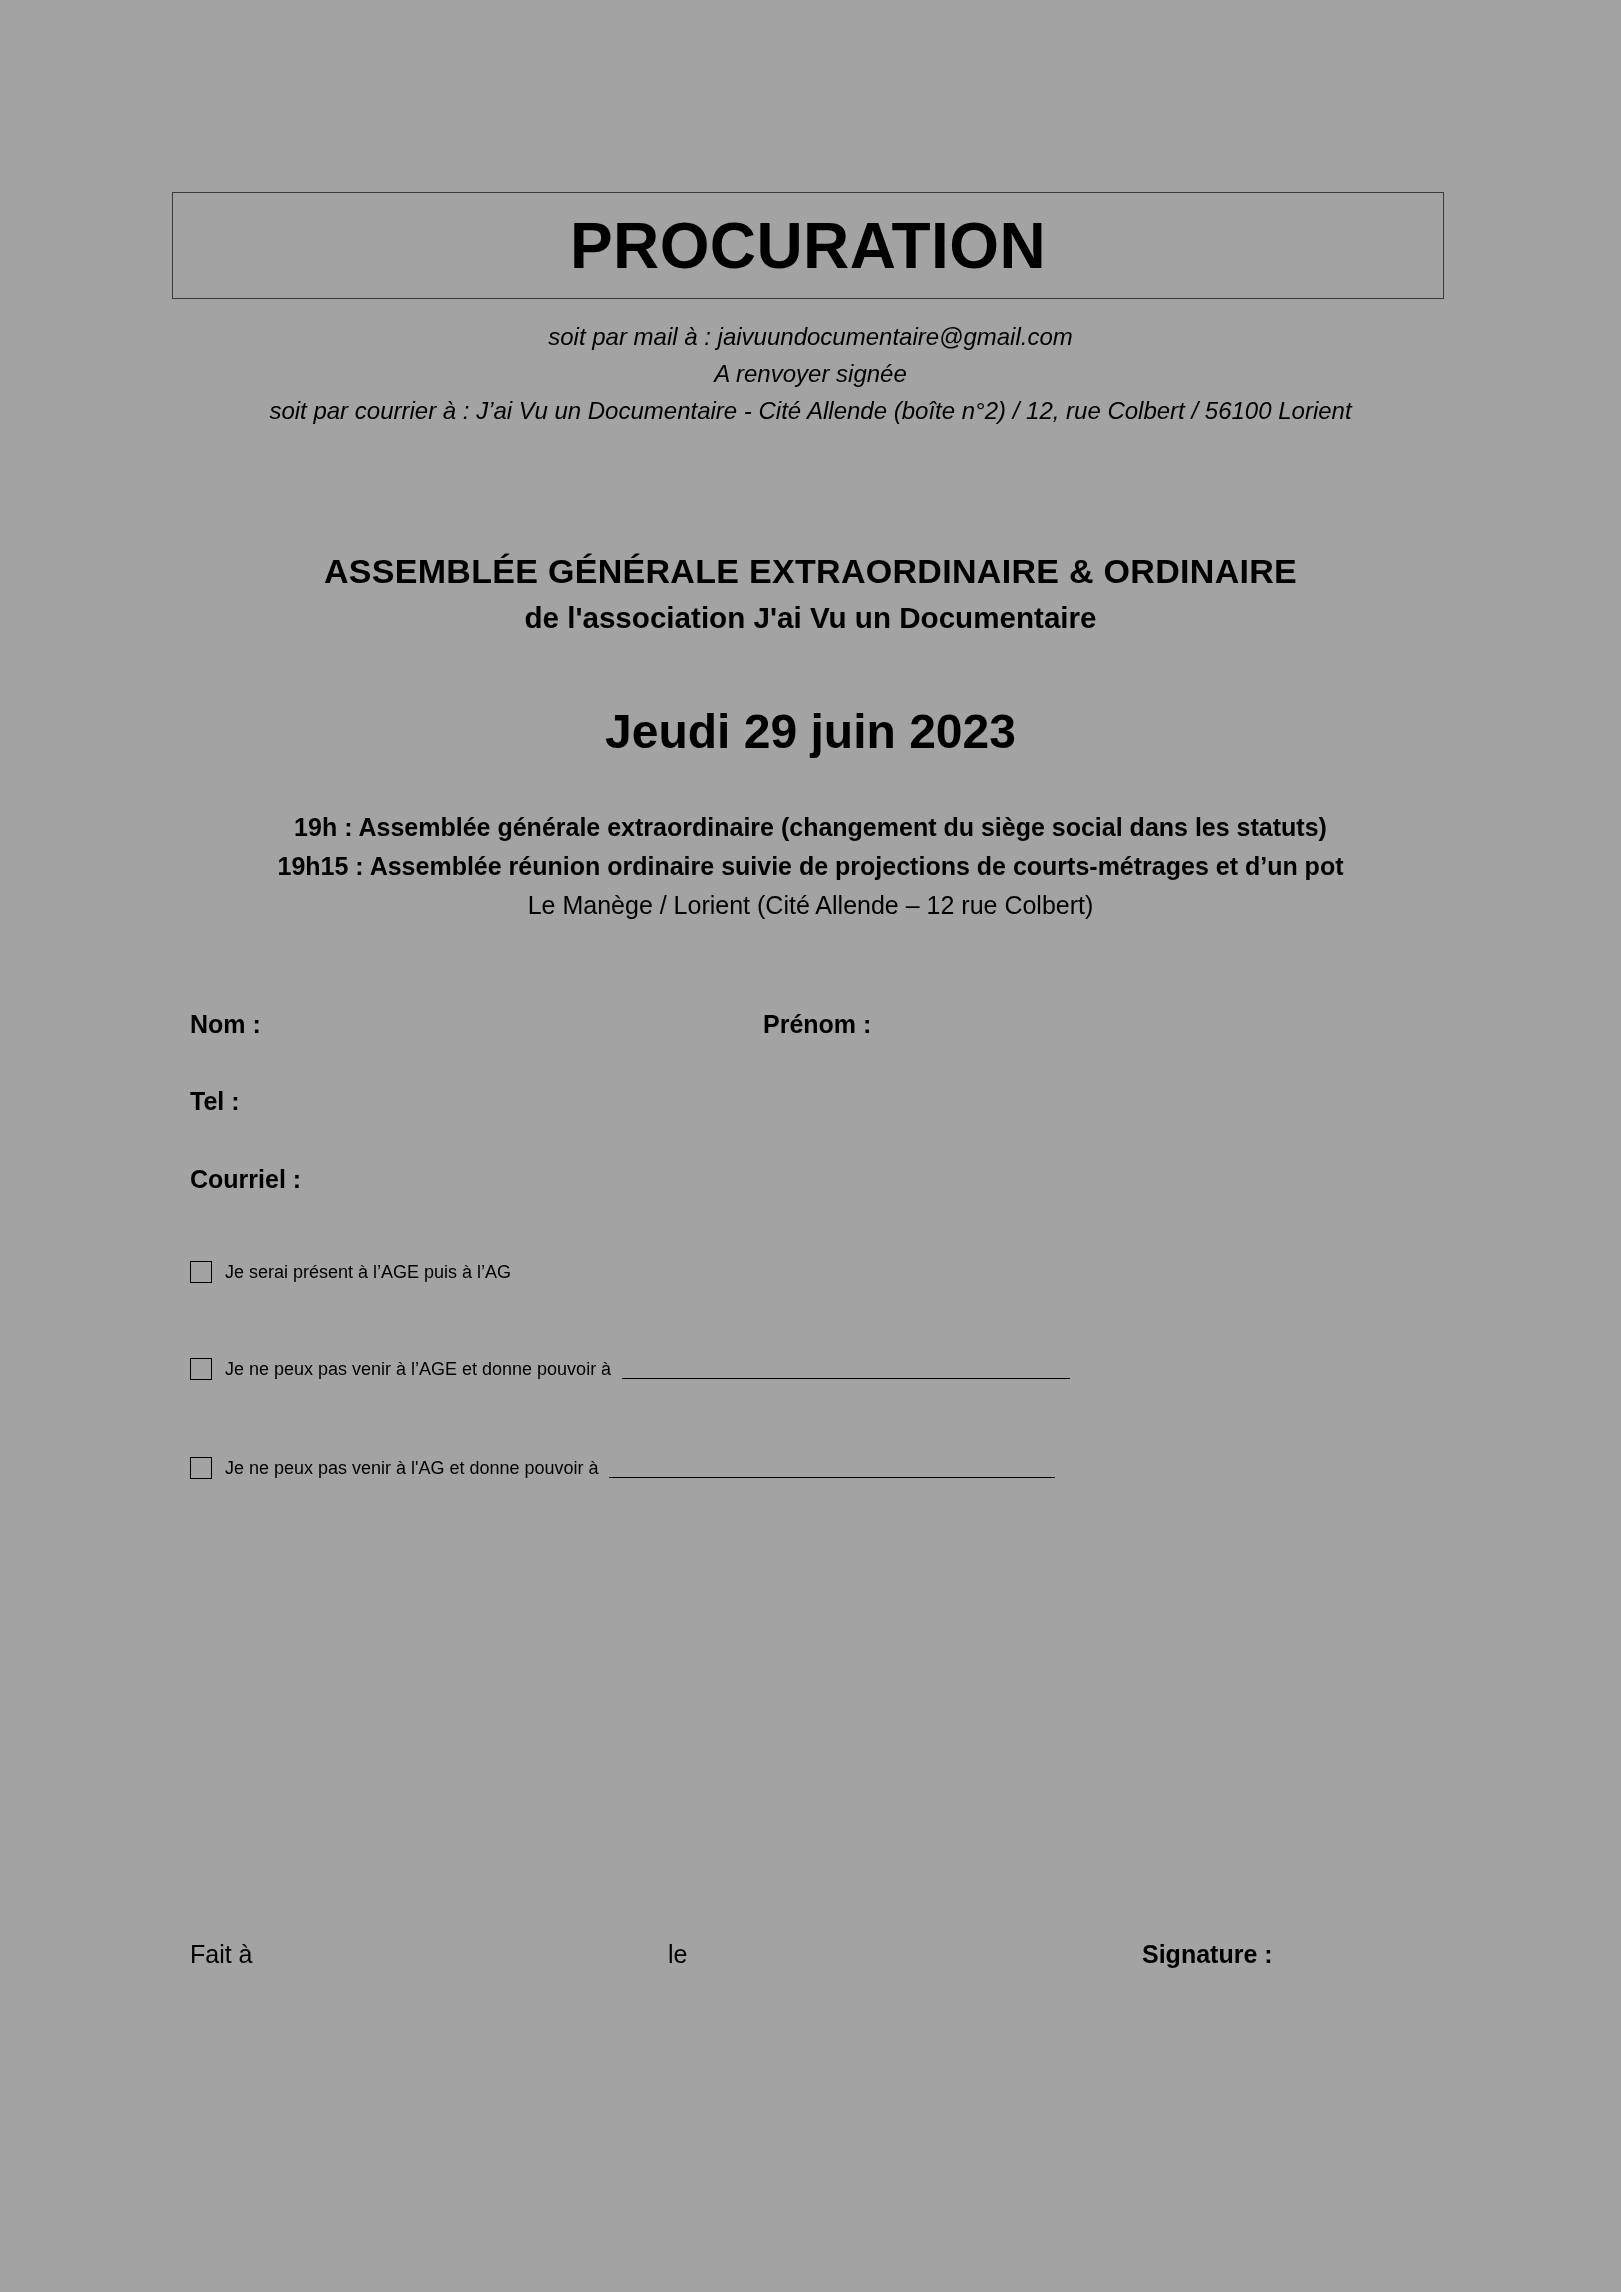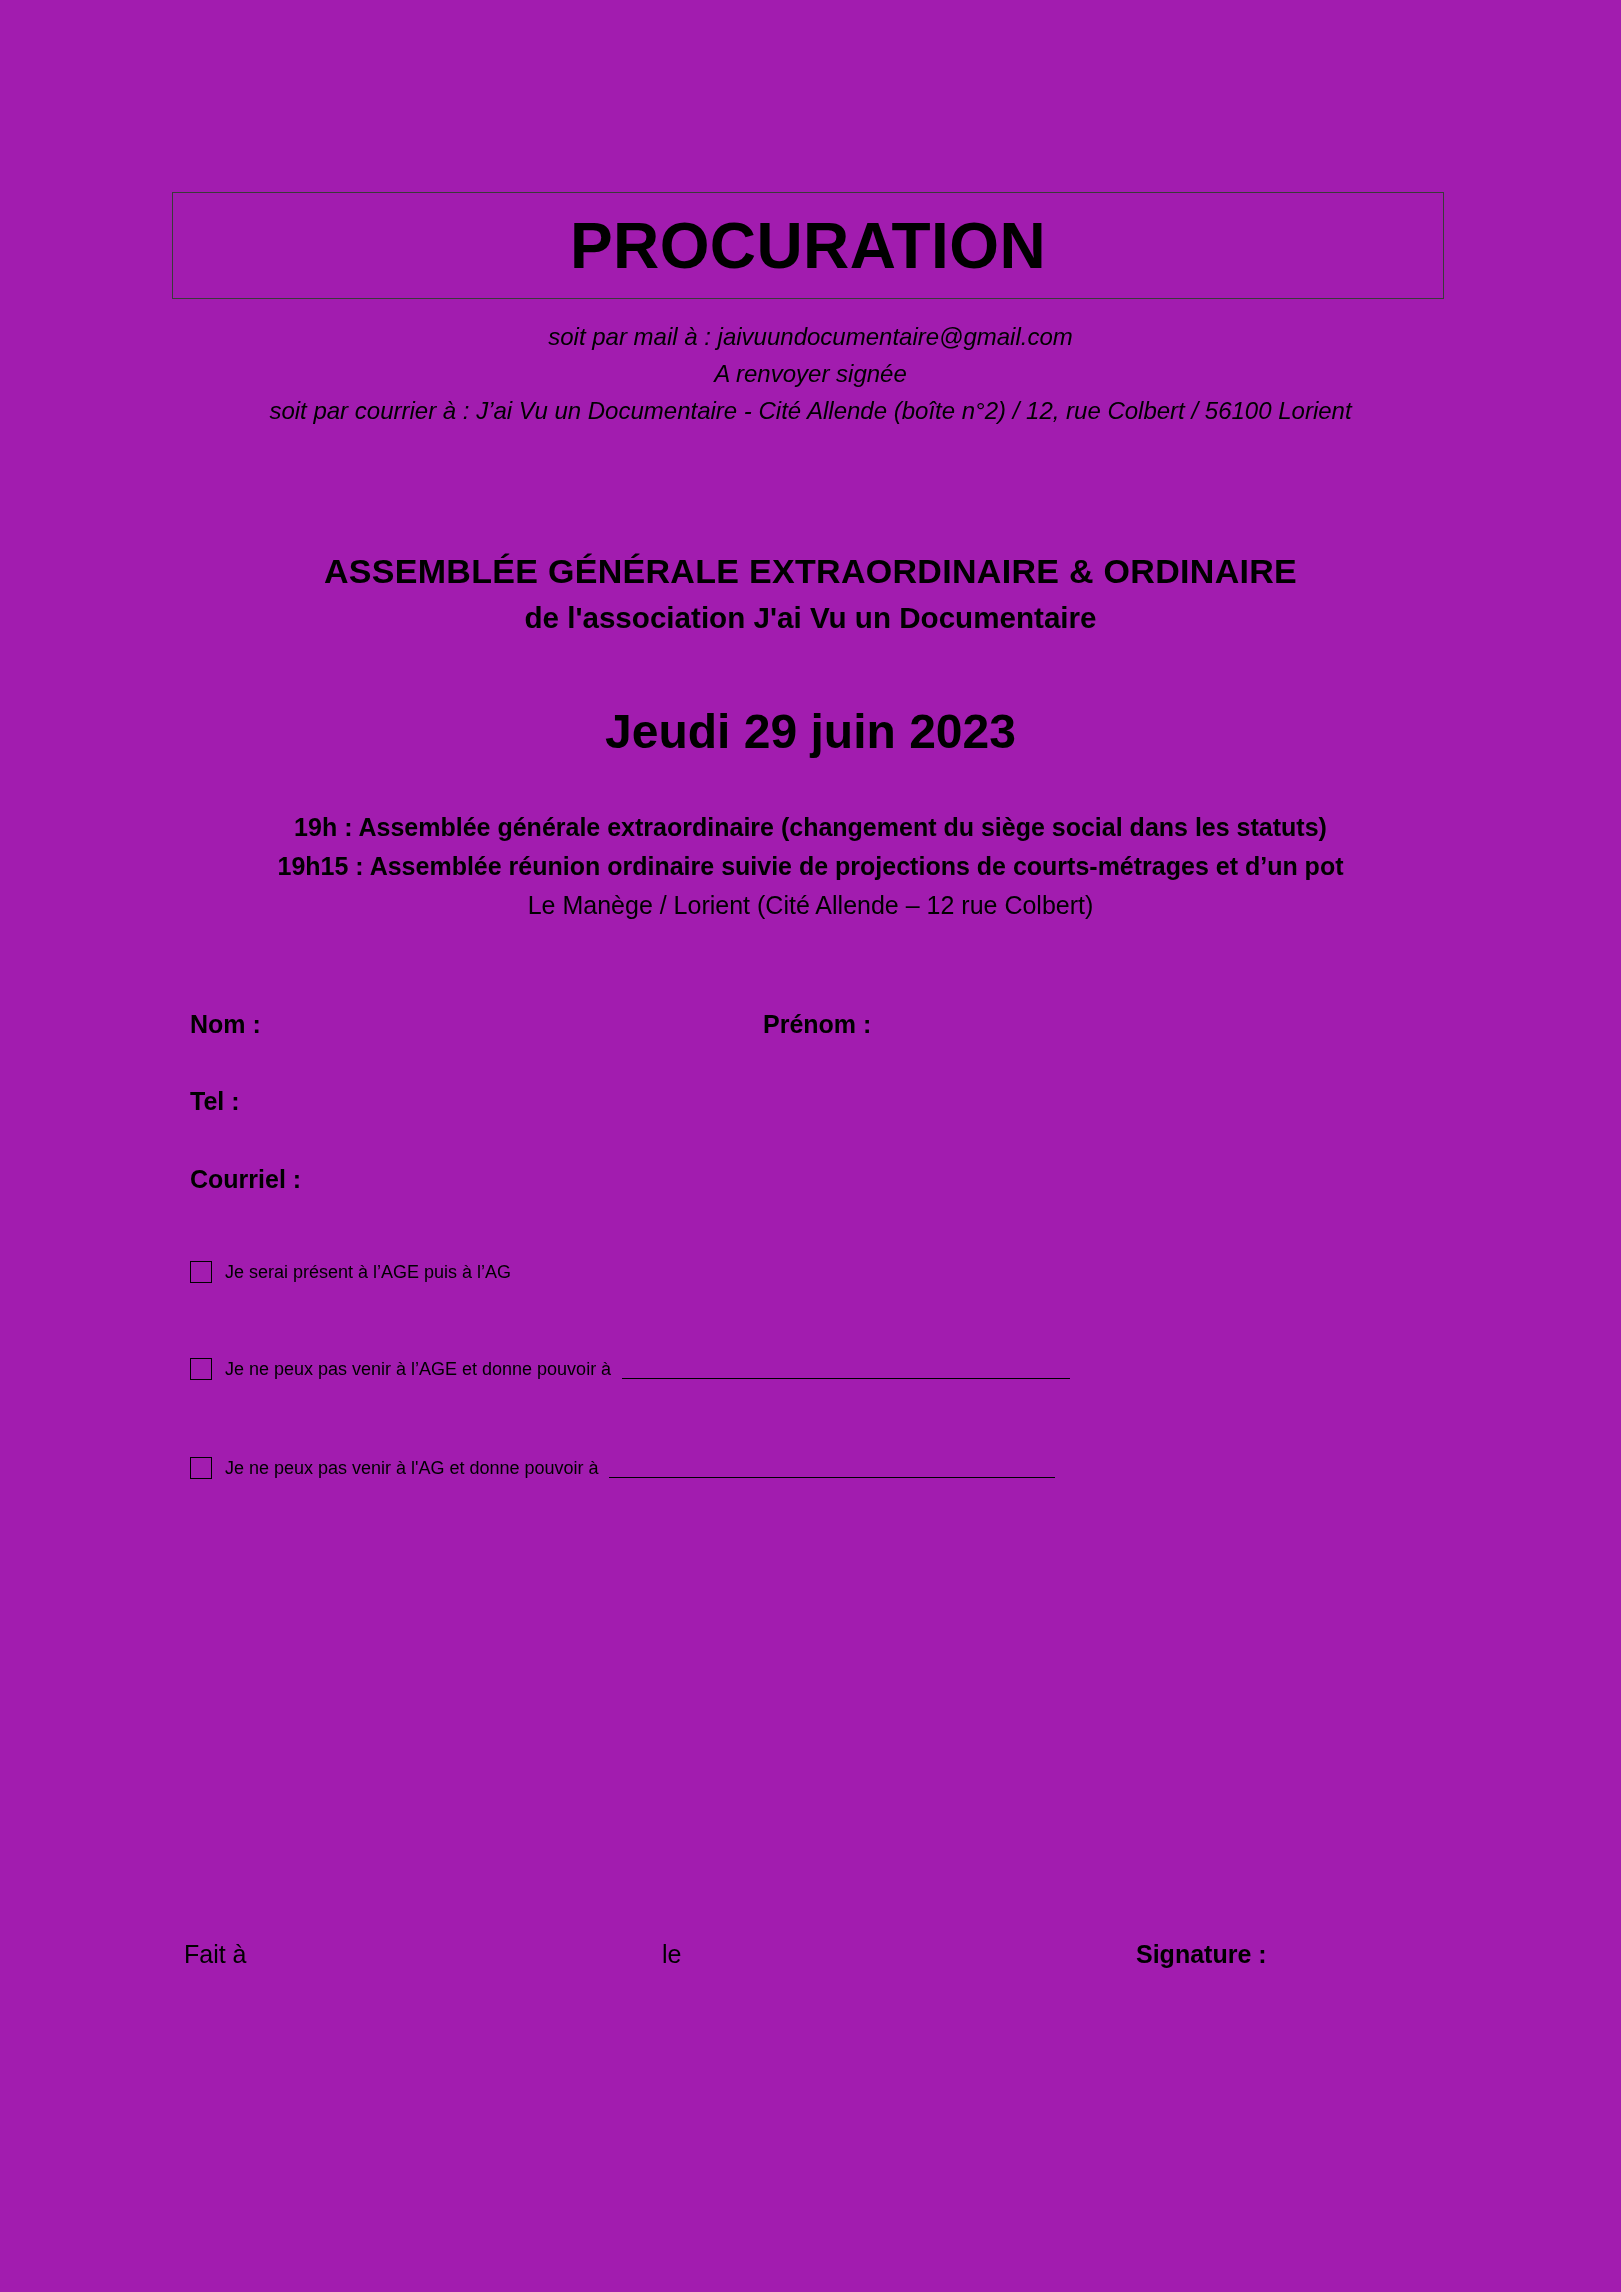--- a/index.html
+++ b/index.html
@@ -8,21 +8,21 @@
     background: #ffffff;
   }
   body {
     font-family: "Liberation Sans", sans-serif;
     color: #000000;
   }
   .page {
     position: relative;
     width: 1621px;
     height: 2293px;
-    background: #a21caf;
+    background: #a3a3a3;
     overflow: hidden;
     box-sizing: border-box;
   }
 
   
   .title-box {
     position: absolute;
     left: 172px;
     top: 192px;
     width: 1272px;
@@ -168,21 +168,21 @@
     top: 1578px;
     font-size: 25px;
     font-weight: normal;
     line-height: 30px;
     white-space: nowrap;
   }
 
   
   .signature-row {
     position: absolute;
-    left: 184px;
+    left: 190px;
     top: 1939px;
     width: 1254px;
     height: 36px;
     font-size: 25px;
     line-height: 30px;
   }
   .sig-fait {
     position: absolute;
     left: 0;
     top: 0;

